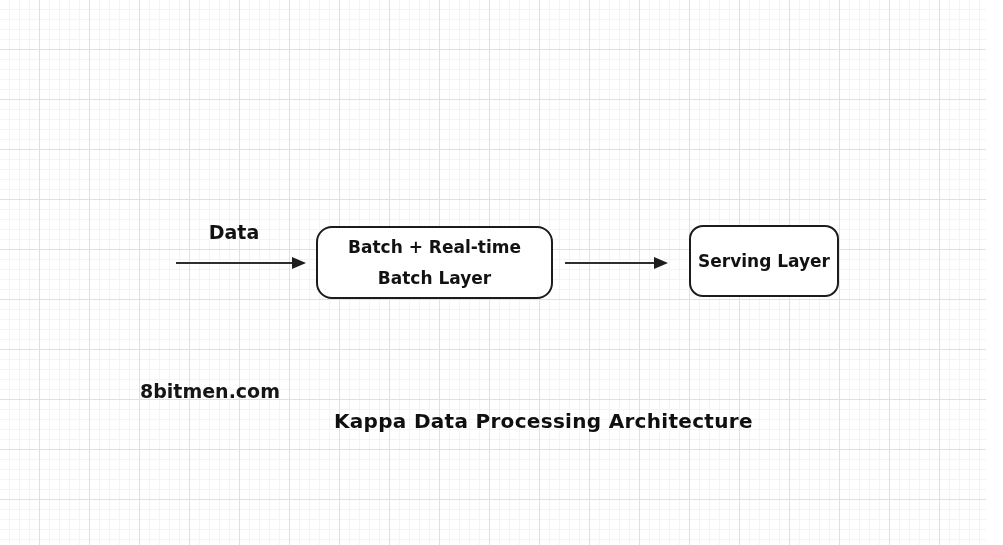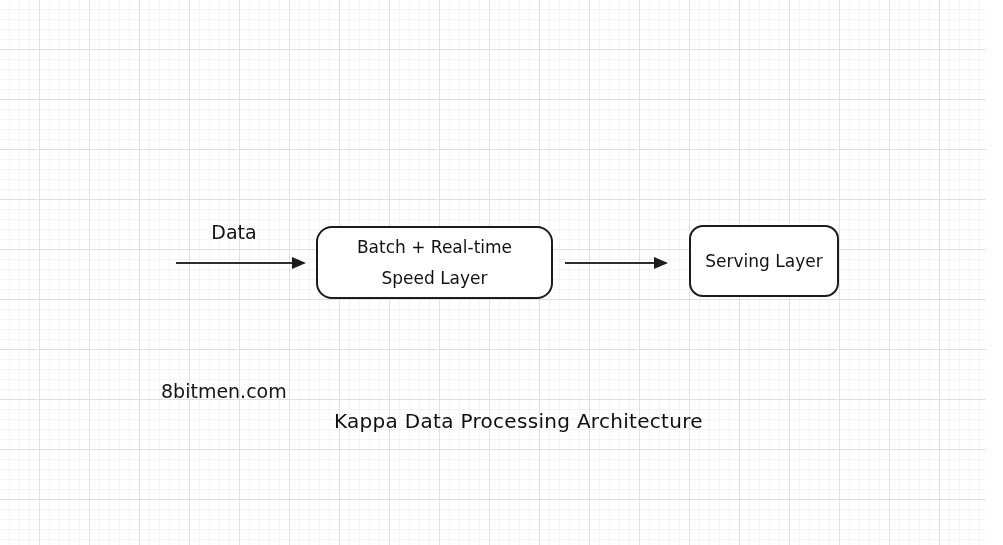--- a/index.html
+++ b/index.html
@@ -17,20 +17,21 @@
     width: 986px;
     height: 545px;
     background-color: #ffffff;
     background-image:
       linear-gradient(to right, #e0e0e0 1px, transparent 1px),
       linear-gradient(to bottom, #e0e0e0 1px, transparent 1px),
       linear-gradient(to right, #f4f4f4 1px, transparent 1px),
       linear-gradient(to bottom, #f4f4f4 1px, transparent 1px);
     background-size: 50px 50px, 50px 50px, 10px 10px, 10px 10px;
     background-position: 39px 0, 0 49px, 9px 0, 0 9px;
+    font-weight: bold;
   }
   .arrows {
     position: absolute;
     left: 0; top: 0;
     width: 1003px;
     height: 545px;
     pointer-events: none;
   }
   .data-label {
     position: absolute;
@@ -74,21 +75,20 @@
     height: 72px;
     margin-left: 11px;
   }
   .watermark {
     position: absolute;
     left: 140px;
     top: 380px;
     font-size: 19px;
     color: #151515;
     white-space: nowrap;
-    margin-left: 21px;
   }
   .diagram-title {
     position: absolute;
     left: 334px;
     top: 409px;
     font-size: 20px;
     color: #0f0f0f;
     letter-spacing: 0.3px;
     white-space: nowrap;
     text-align: center;
@@ -107,21 +107,21 @@
     <g>
       <line x1="565" y1="263" x2="656" y2="263" stroke="#2e2e2e" stroke-width="2.2"></line>
       <polygon points="668,263 654,257 654,269" fill="#1c1c1c"></polygon>
     </g>
   </svg>
 
   <div class="data-label">Data</div>
 
   <div class="node node-speed">
     <div class="node-line">Batch + Real-time</div>
-    <div class="node-line">Speed Layer</div>
+    <div class="node-line">Batch Layer</div>
   </div>
 
   <div class="node node-serving">
     <div class="node-line">Serving Layer</div>
   </div>
 
   <div class="watermark">8bitmen.com</div>
 
   <div class="diagram-title">Kappa Data Processing Architecture</div>
 

